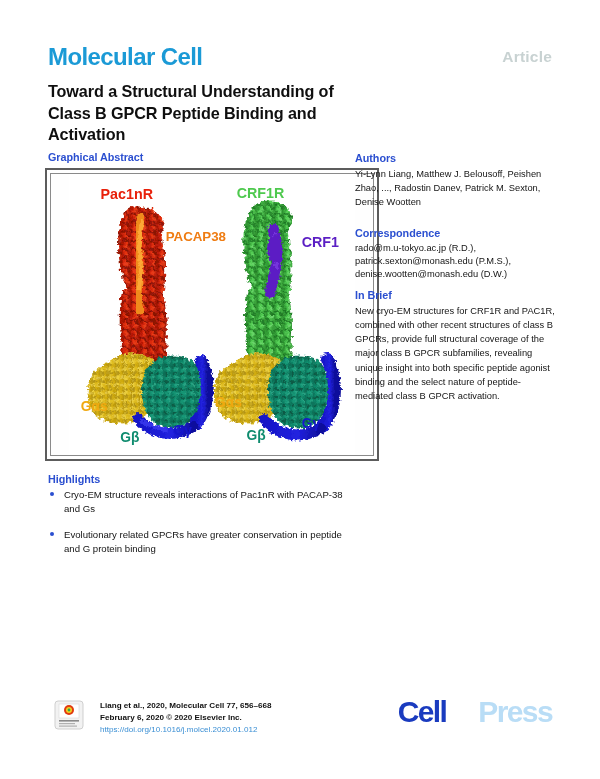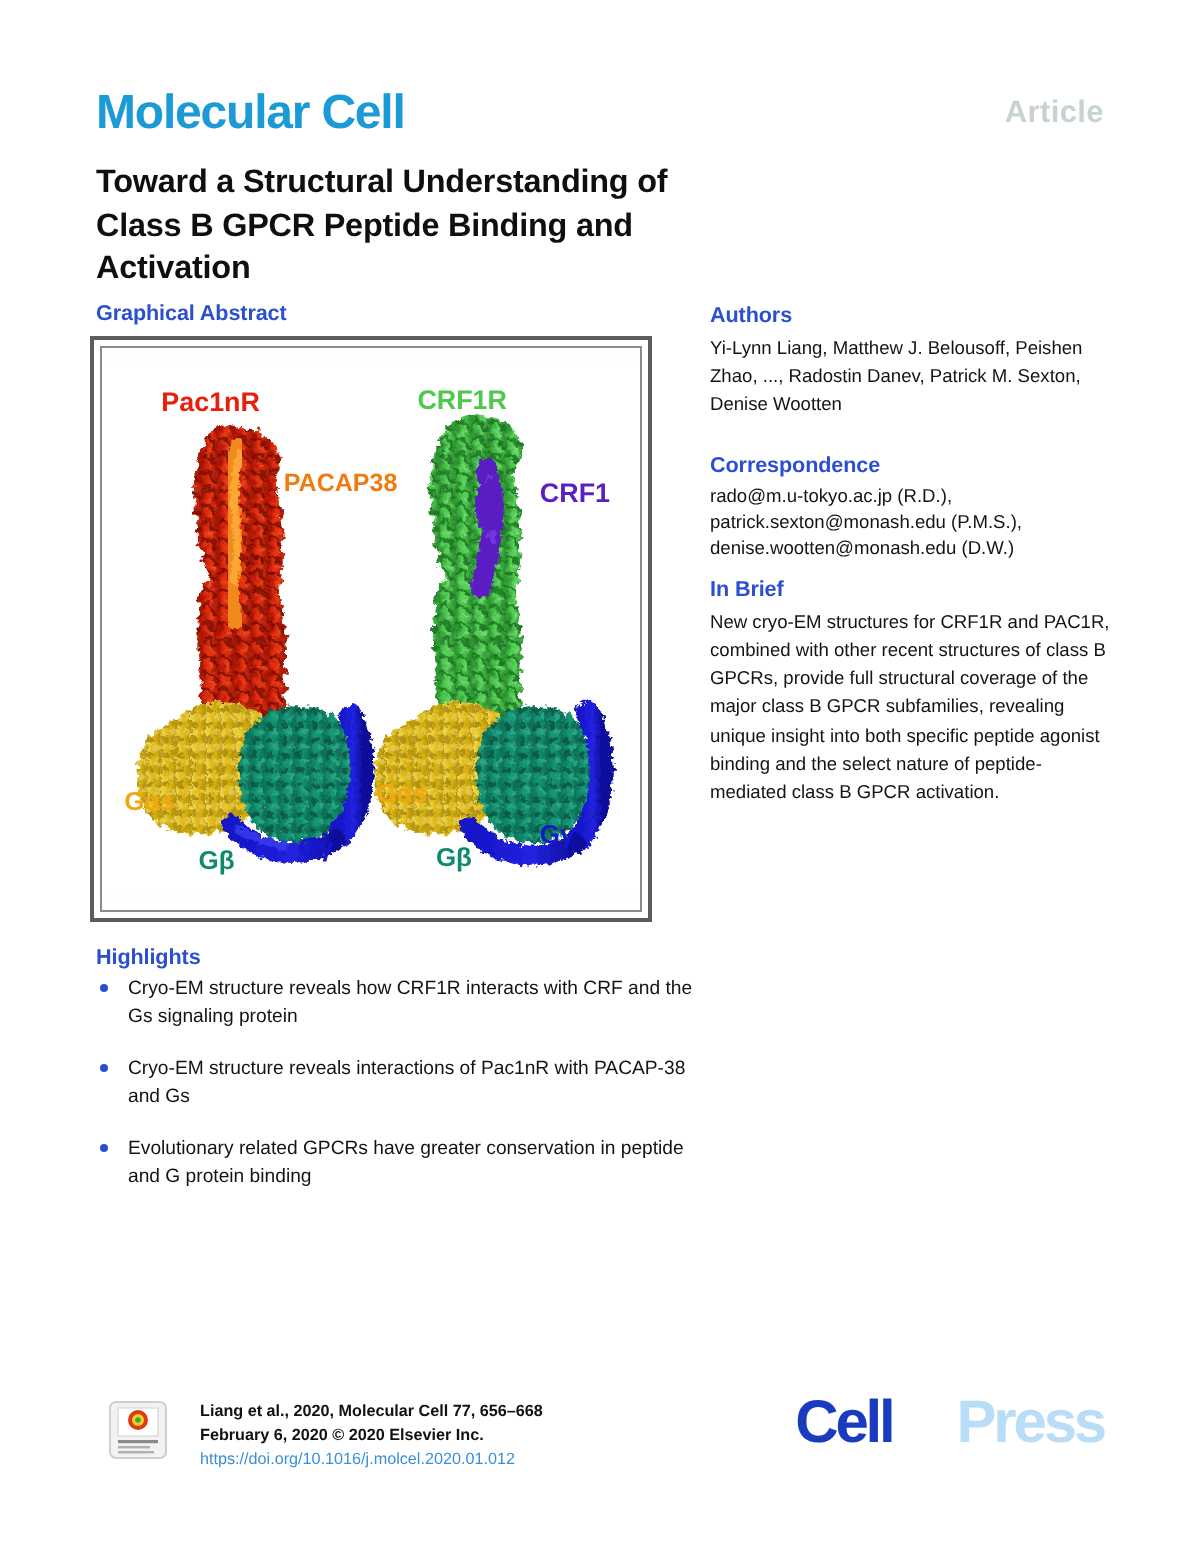--- a/index.html
+++ b/index.html
@@ -61,21 +61,21 @@
   }
 
   
   .ga-head {
     position: absolute;
     left: 48px; top: 151px;
   }
   .ga-frame {
     position: absolute;
     left: 45px; top: 168px;
-    width: 281px; height: 293px;
+    width: 334px; height: 293px;
     border: 2px solid #5c5c5c;
     background: #fff;
     padding: 3px;
   }
   .ga-inner {
     width: 100%; height: 100%;
     border: 1px solid #8a8a8a;
     background: #fefefe;
     position: relative;
     overflow: hidden;
@@ -329,24 +329,20 @@
         <text x="236" y="258" font-size="14" fill="#1616cc">Gγ</text>
       </g>
     </svg>
    </div>
   </div>
 
   <div class="sec-head hl-head">Highlights</div>
   <div class="hl-list">
     <div class="hl-item">
       <span class="bullet"></span>
-      <span>Cryo-EM structure reveals how CRF1R interacts with CRF and the Gs signaling protein</span>
-    </div>
-    <div class="hl-item">
-      <span class="bullet"></span>
       <span>Cryo-EM structure reveals interactions of Pac1nR with PACAP-38 and Gs</span>
     </div>
     <div class="hl-item">
       <span class="bullet"></span>
       <span>Evolutionary related GPCRs have greater conservation in peptide and G protein binding</span>
     </div>
   </div>
 
   <div class="rcol rcol-authors">
     <div class="sec-head">Authors</div>

